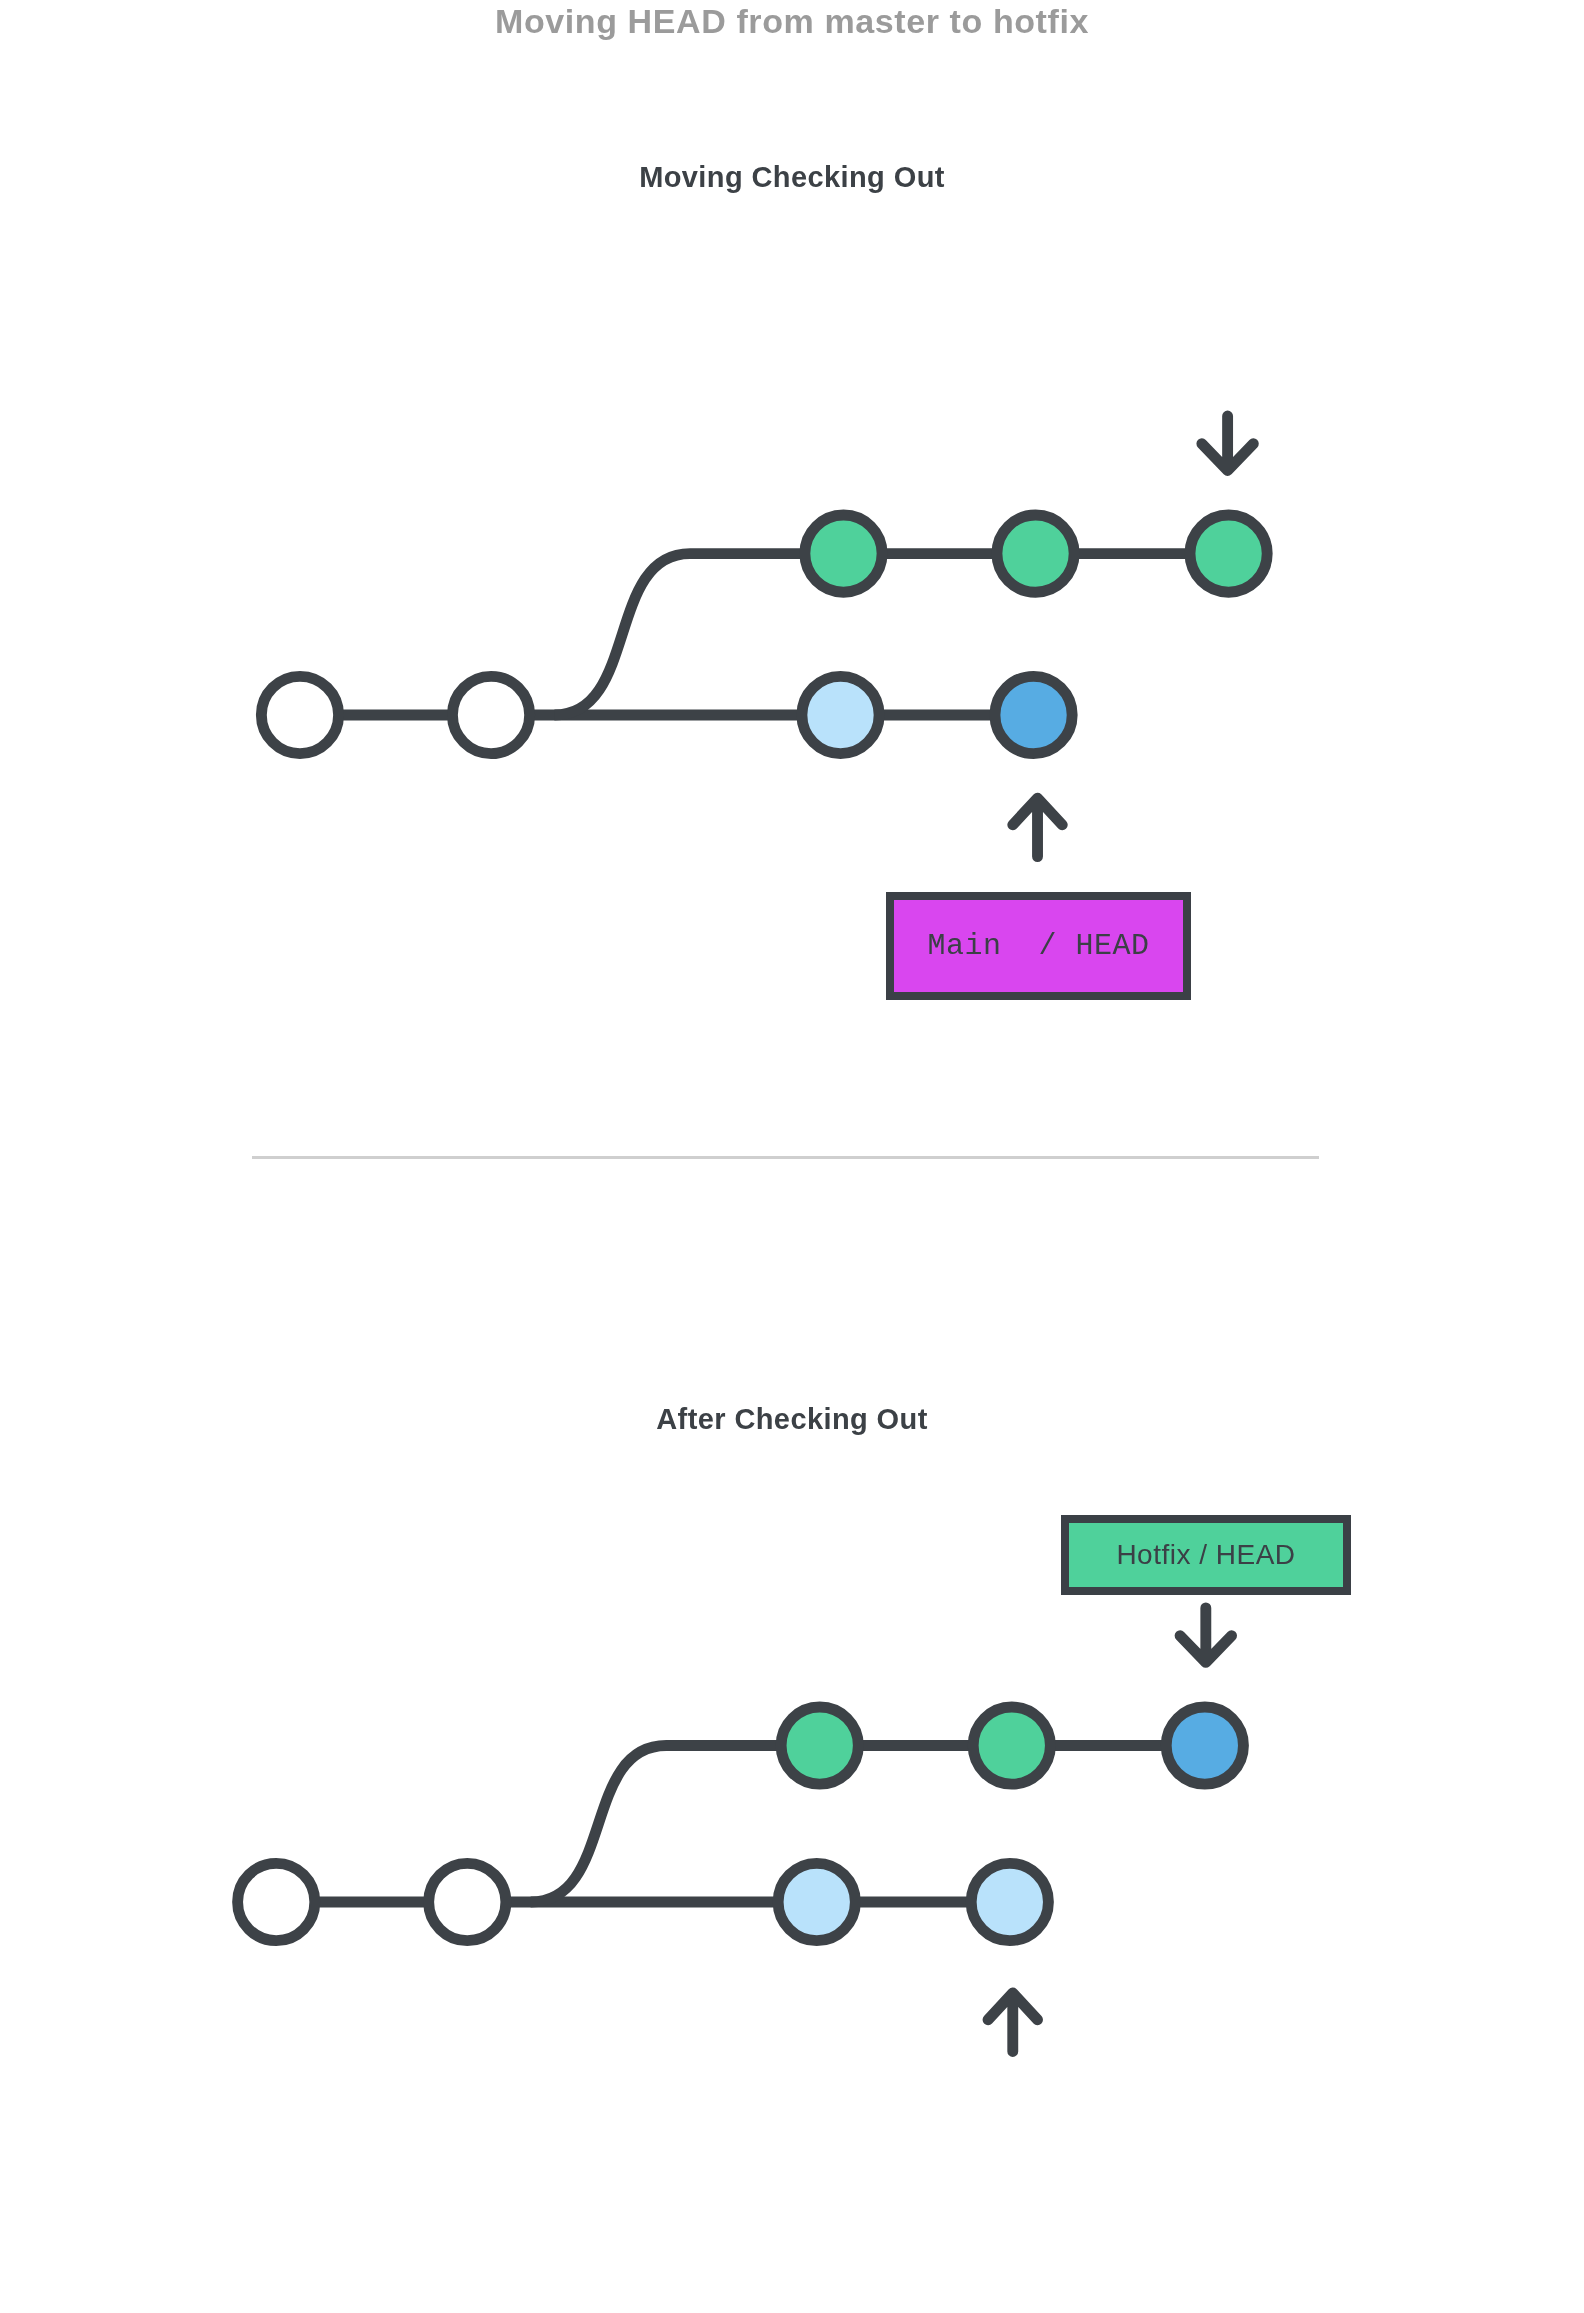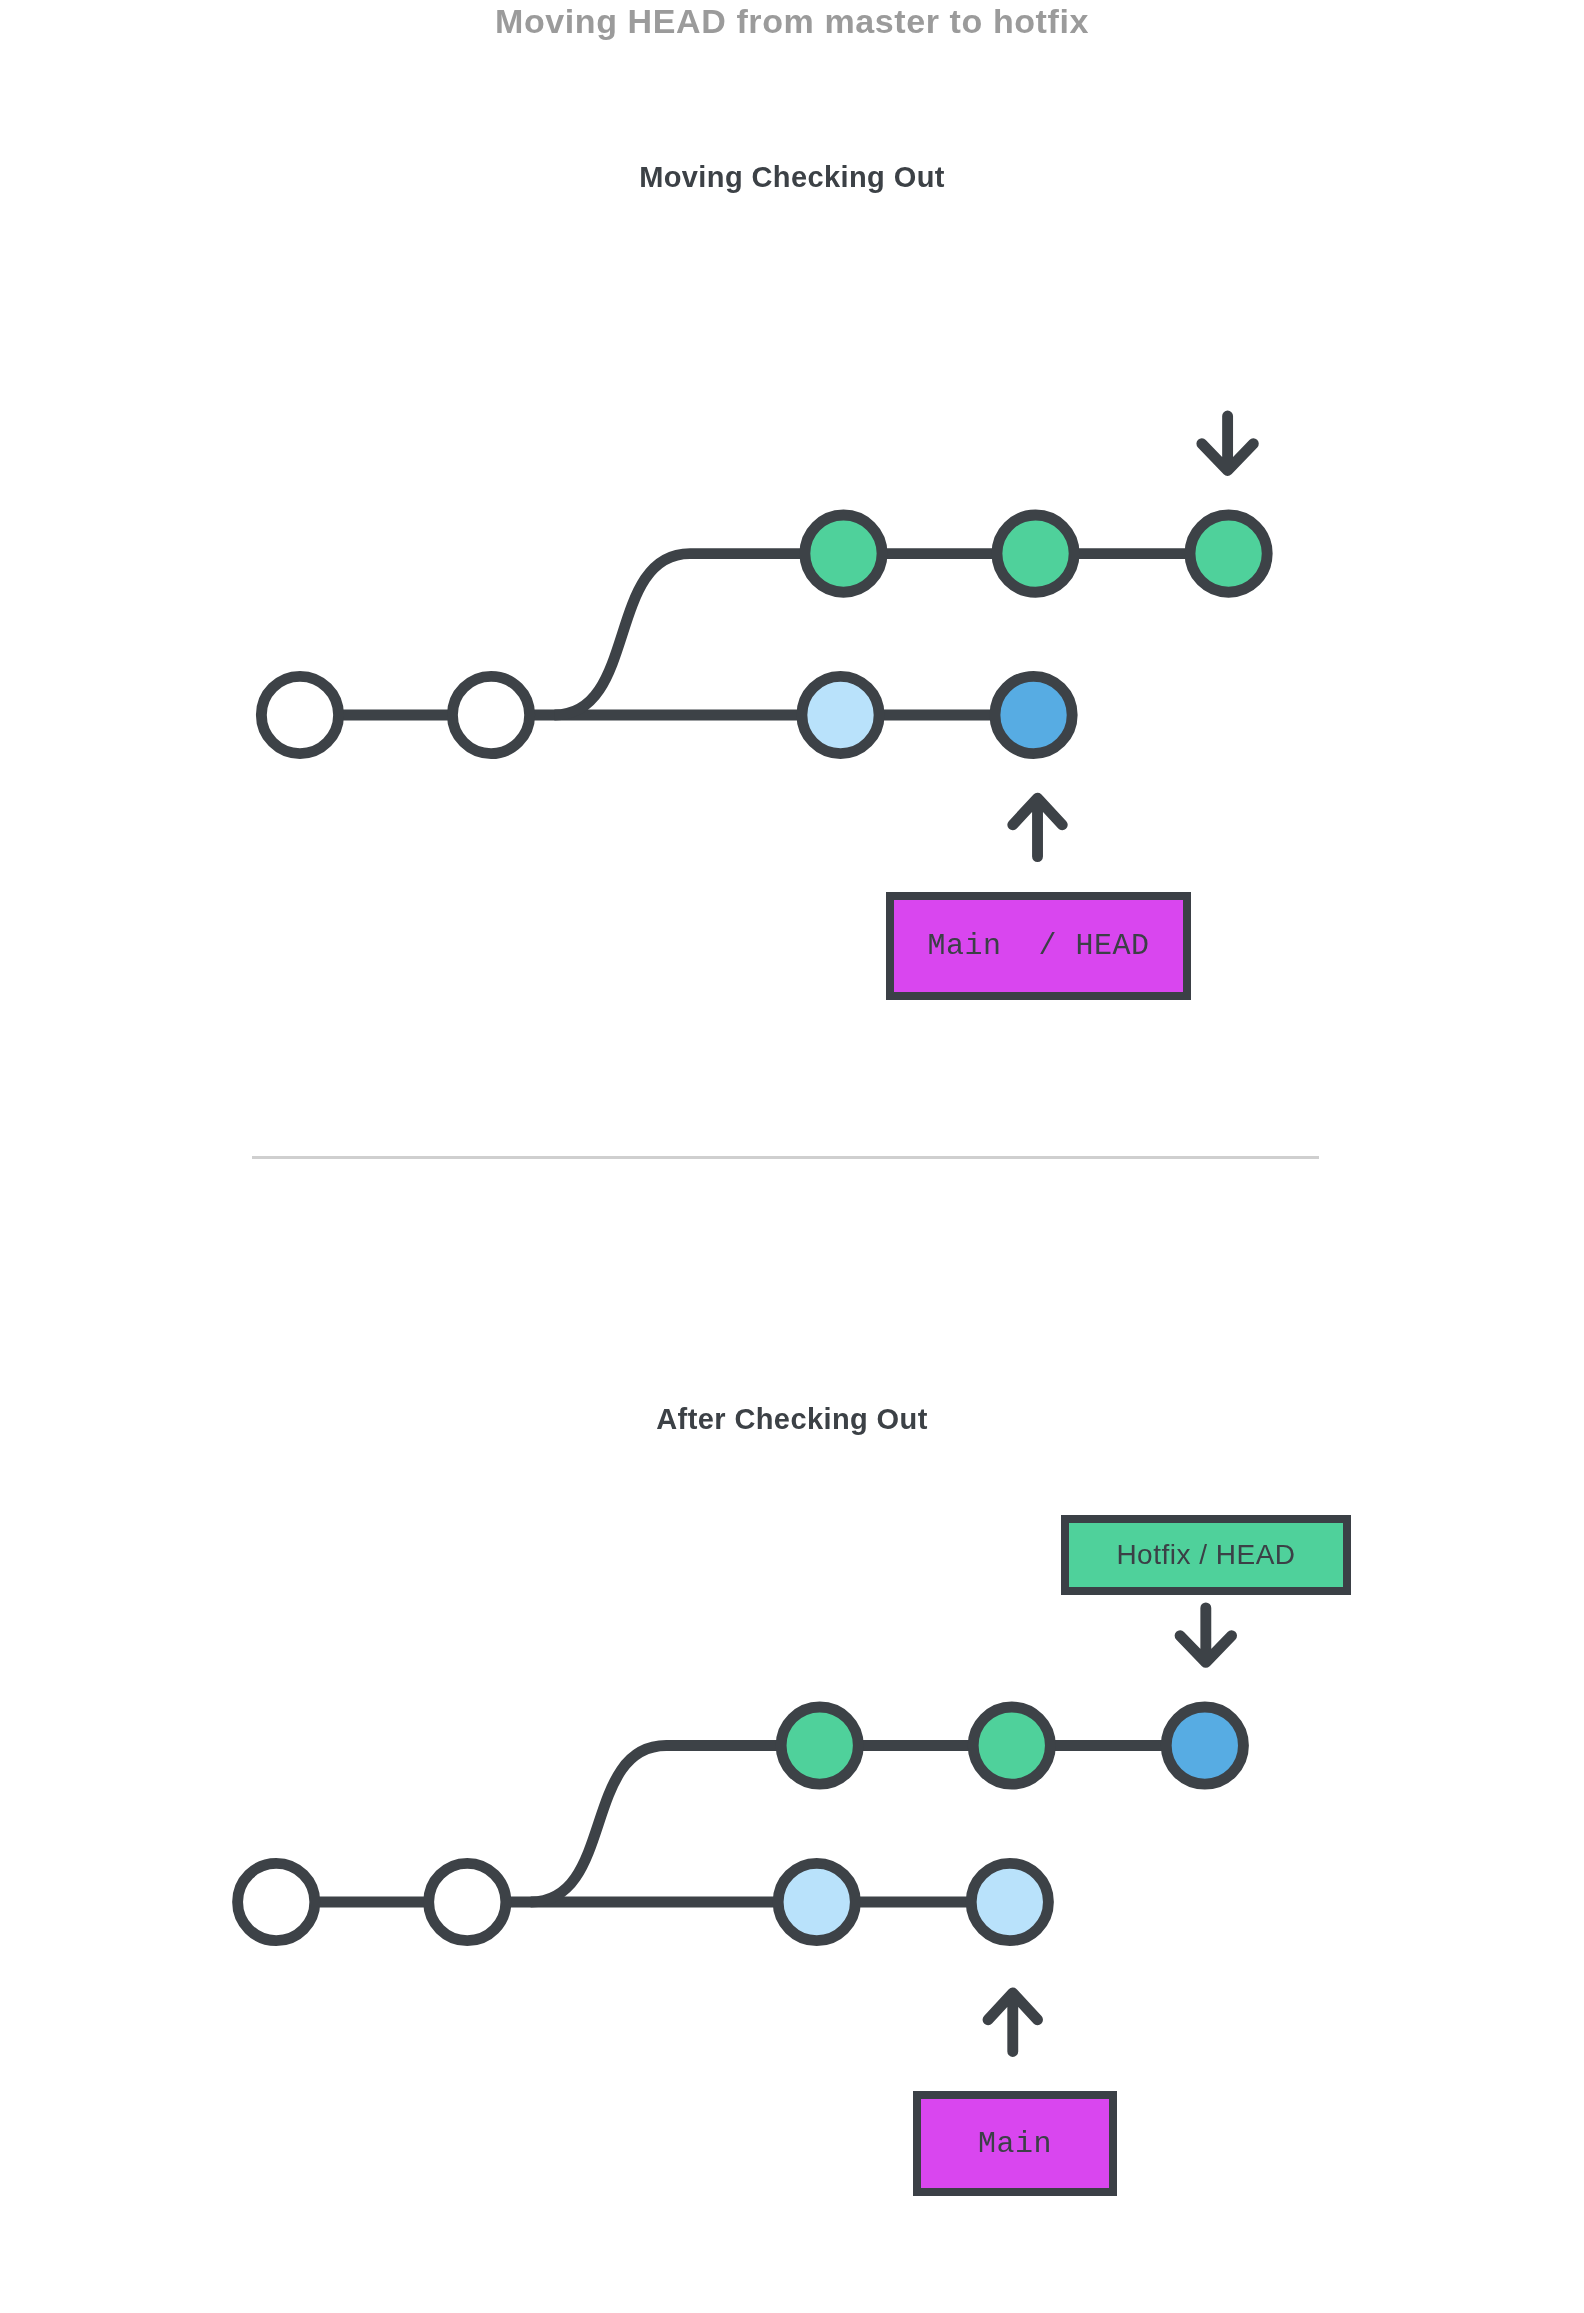--- a/index.html
+++ b/index.html
@@ -84,18 +84,15 @@
   <div class="label-box box-blue" id="main-box-before">
     <span>Main &nbsp;/ HEAD</span>
   </div>
 
   <div class="divider"></div>
 
   <div class="label-box box-green" id="hotfix-box-after">
     <span>Hotfix / HEAD</span>
   </div>
 
-  <div class="label-box box-blue" id="main-box-after">
-    <span>Main</span>
-  </div>
 
 </div>
 
 
 </body></html>

